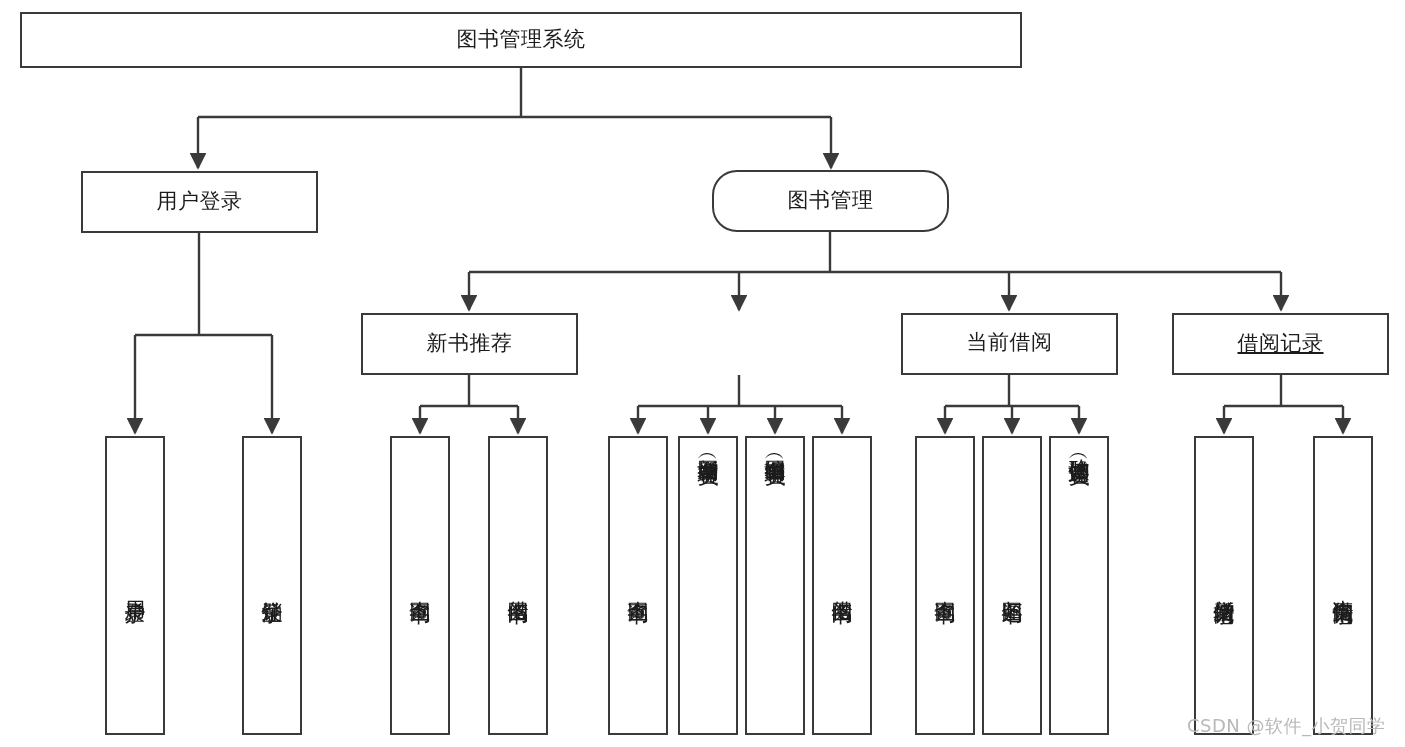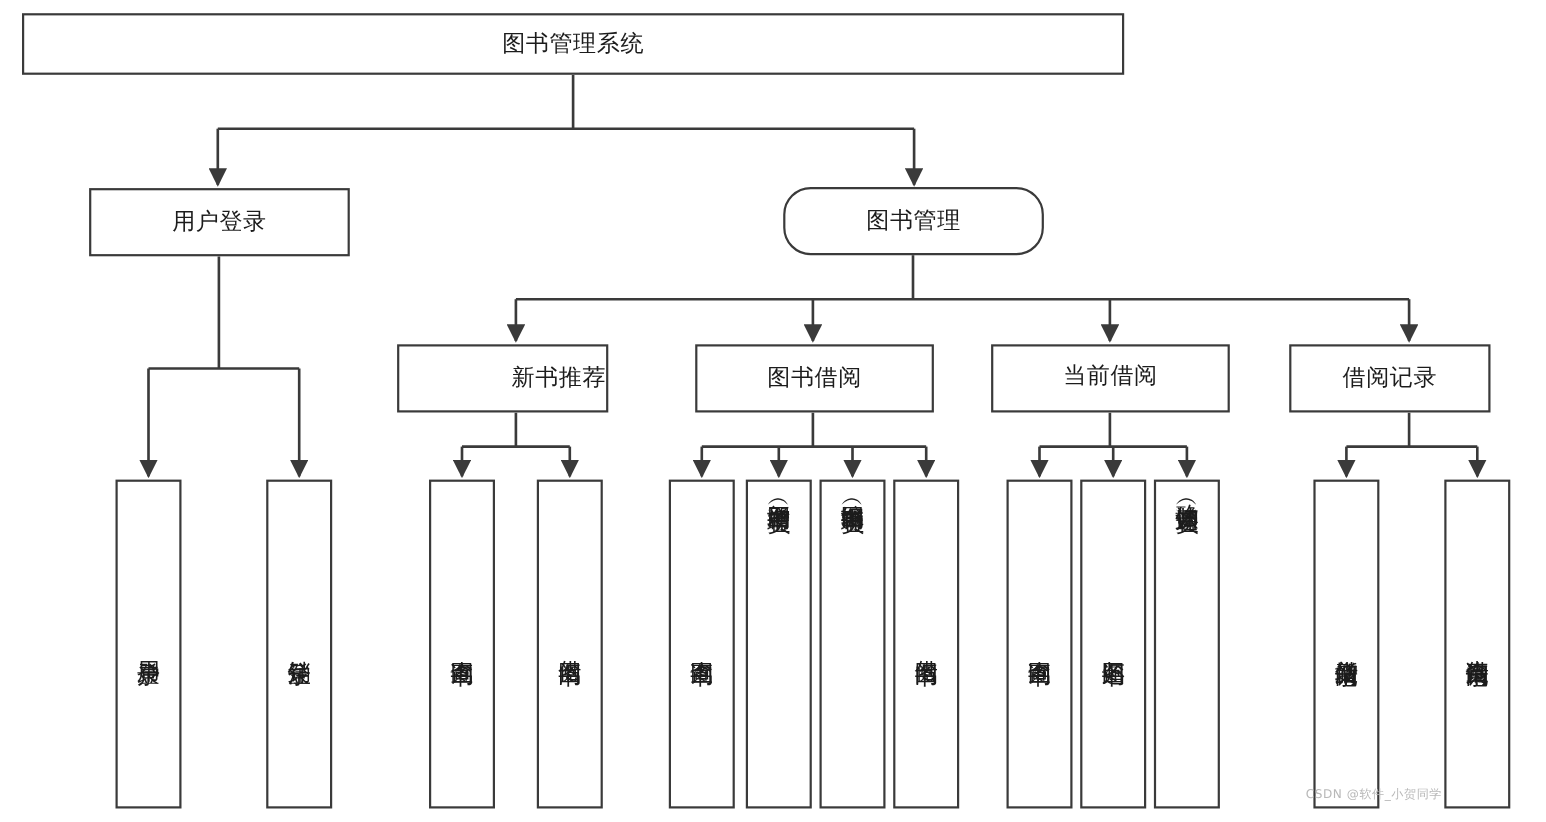--- a/index.html
+++ b/index.html
@@ -52,21 +52,21 @@
   }
   .node.v.top {
     justify-content: flex-start;
   }
   .node-label {
     display: block;
     white-space: pre-wrap;
   }
   #watermark {
     position: absolute;
-    font-size: 11px;
+    font-size: 18px;
     color: #b8b8b8;
     letter-spacing: 0.5px;
     white-space: nowrap;
     pointer-events: none;
   }
 </style>
 </head>
 <body>
 
 <div id="canvas">
@@ -125,30 +125,27 @@
     <span class="node-label">图书管理系统</span>
   </div>
 
   <div class="node h" style="left:81px; top:171px; width:237px; height:62px;">
     <span class="node-label">用户登录</span>
   </div>
   <div class="node h" style="left:712px; top:170px; width:237px; height:62px;border-radius:25px;">
     <span class="node-label">图书管理</span>
   </div>
 
-  <div class="node h" style="left:361px; top:313px; width:192px; height:62px;justify-content:flex-end;">
+  <div class="node h" style="left:361px; top:313px; width:217px; height:62px;">
     <span class="node-label">新书推荐</span>
-  </div>
-  <div class="node h" style="left:632px; top:313px; width:217px; height:62px;">
-    <span class="node-label">图书借阅</span>
   </div>
   <div class="node h" style="left:901px; top:313px; width:217px; height:62px;font-family:Liberation Mono, monospace;">
     <span class="node-label">当前借阅</span>
   </div>
-  <div class="node h" style="left:1172px; top:313px; width:183px; height:62px;">
+  <div class="node h" style="left:1172px; top:313px; width:217px; height:62px;text-decoration:underline;">
     <span class="node-label">借阅记录</span>
   </div>
 
   <div class="node v" style="left:105px; top:436px; width:60px; height:299px;">
     <span class="node-label">用户登录</span>
   </div>
   <div class="node v" style="left:242px; top:436px; width:60px; height:299px;">
     <span class="node-label">注销登录</span>
   </div>
 

